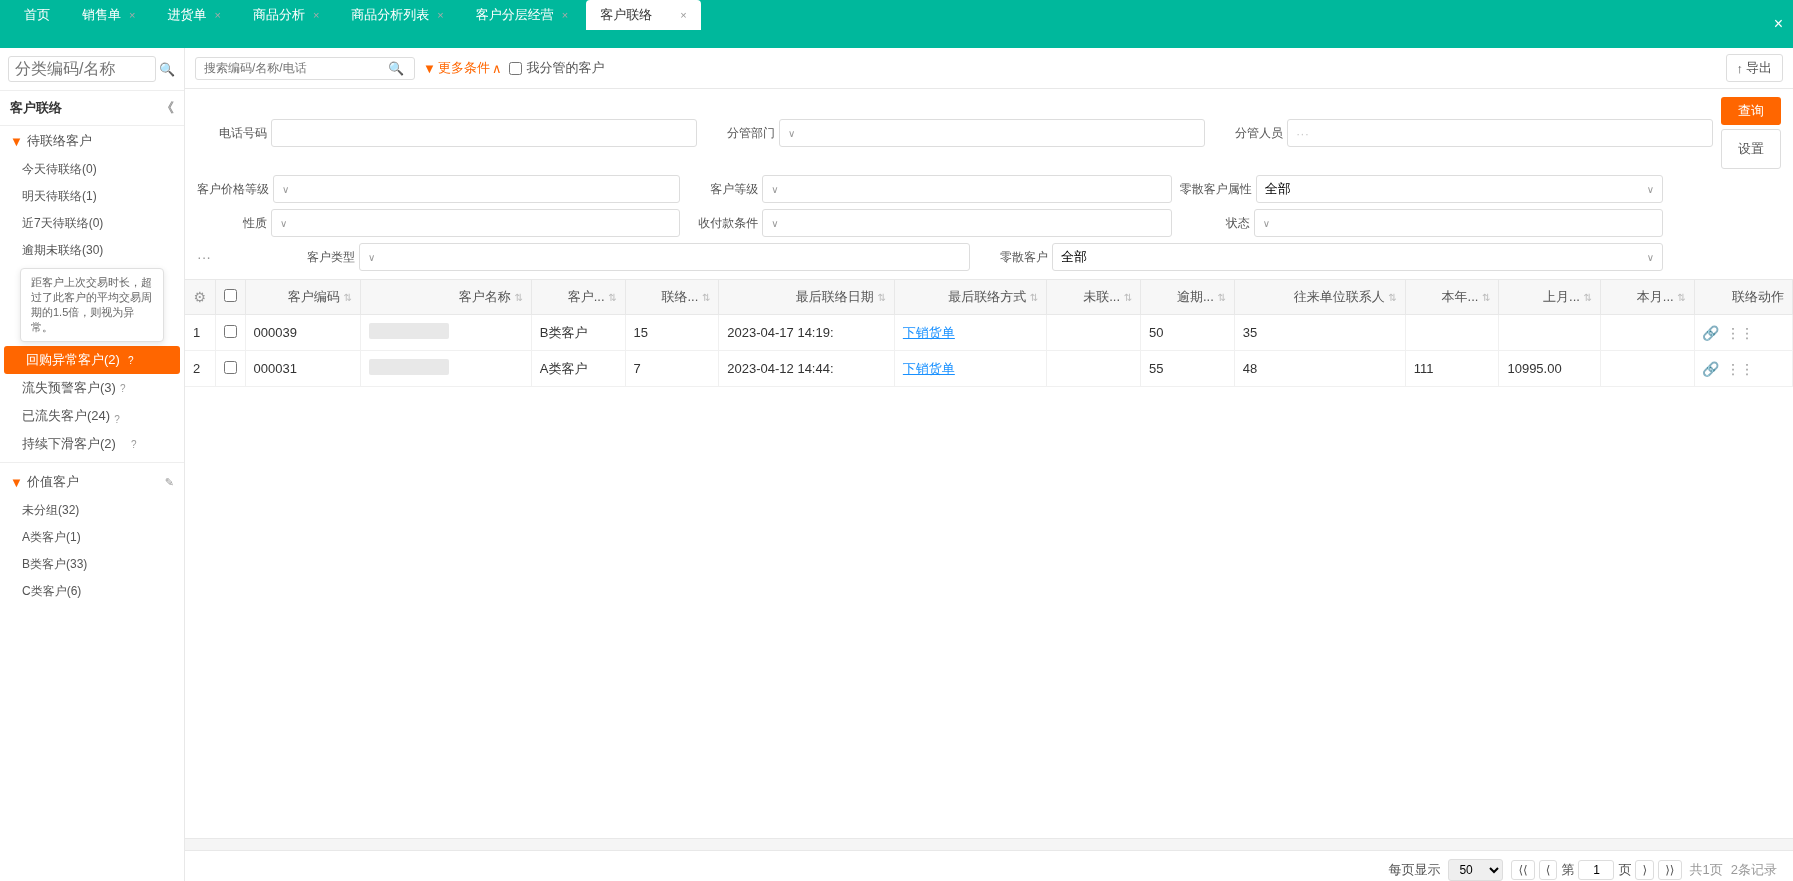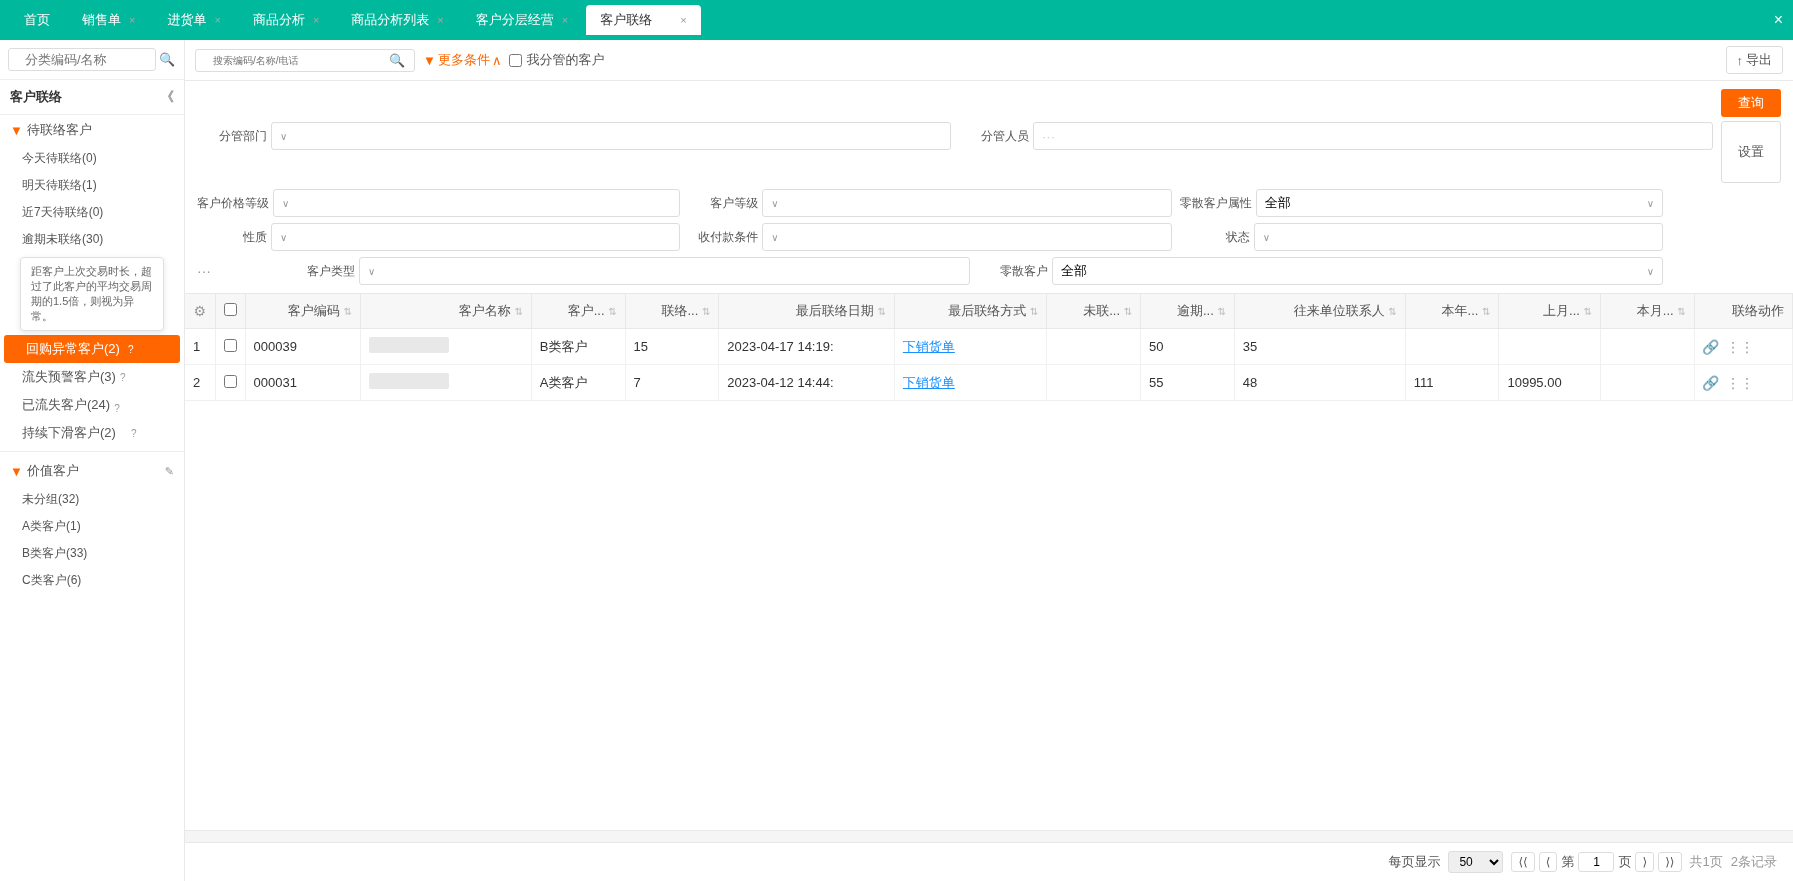--- a/index.html
+++ b/index.html
@@ -1,21 +1,21 @@
 <!DOCTYPE html>
 <html><head>
   <meta charset="utf-8">
   <style>
     * { box-sizing: border-box; margin: 0; padding: 0; font-family: 'Microsoft YaHei', Arial, sans-serif; font-size: 13px; }
     body { background: #f5f5f5; overflow: hidden; width: 1793px; height: 881px; }
 
     
     .top-nav {
-      display: flex; align-items: center;
-      background: #00b89c; height: 40px;
+      display: flex; align-items: flex-start;
+      background: #00b89c; height: 48px;
       padding: 0 10px; gap: 4px;
       position: relative;
     }
     .top-nav .nav-tab {
       color: #fff; padding: 6px 14px; cursor: pointer;
       border-radius: 4px 4px 0 0; font-size: 13px;
       display: flex; align-items: center; gap: 4px;
     }
     .top-nav .nav-tab.active {
       background: #fff; color: #333; gap: 24px;
@@ -38,22 +38,22 @@
     .sidebar {
       width: 185px; background: #fff; border-right: 1px solid #e8e8e8;
       overflow-y: auto; flex-shrink: 0;
       display: flex; flex-direction: column;
     }
     .sidebar-search {
       display: flex; align-items: center; padding: 8px;
       border-bottom: 1px solid #eee;
     }
     .sidebar-search input {
-      border: 1px solid #ddd; border-radius: 3px; padding: 3px 16px;
-      font-size: 13px; width: 100%; outline: none;
+      border: 1px solid #ddd; border-radius: 3px; padding: 3px 6px;
+      font-size: 16px; width: 100%; outline: none;
     }
     .sidebar-search .search-icon { margin-left: 4px; color: #999; cursor: pointer; }
     .sidebar-section-header {
       display: flex; align-items: center; padding: 8px 10px;
       font-weight: bold; color: #333; font-size: 13px;
       border-bottom: 1px solid #eee; cursor: pointer;
     }
     .sidebar-section-header .collapse-icon { margin-left: auto; color: #999; }
     .sidebar-group-label {
       display: flex; align-items: center; padding: 6px 10px;
@@ -124,21 +124,21 @@
       min-height: 28px; background: #fff; cursor: pointer;
     }
     .filter-input .chevron { color: #999; font-size: 10px; }
     .filter-btn-group { display: flex; flex-direction: column; gap: 4px; }
     .btn-query {
       background: #f60; color: #fff; border: none;
       border-radius: 3px; padding: 5px 16px; cursor: pointer; font-size: 13px;
     }
     .btn-set {
       background: #fff; color: #555; border: 1px solid #ddd;
-      border-radius: 3px; padding: 21px 16px; cursor: pointer; font-size: 13px;
+      border-radius: 3px; padding: 10px 16px; cursor: pointer; font-size: 13px;
     }
     .more-dots { color: #999; font-size: 14px; cursor: pointer; }
 
     
     .table-area {
       flex: 1; overflow: auto; background: #fff; margin: 0;
     }
     table {
       width: 100%; border-collapse: collapse; font-size: 12px;
     }
@@ -288,41 +288,45 @@
     <div class="sidebar-item">未分组(32)</div>
     <div class="sidebar-item">A类客户(1)</div>
     <div class="sidebar-item">B类客户(33)</div>
     <div class="sidebar-item">C类客户(6)</div>
   </div>
 
   <div class="content-area">
 
     <div class="filter-bar">
       <div class="filter-search">
-        <input type="text" style="border: none; outline: none; font-size: 10px; width: 180px; margin-left: 9px;" placeholder="搜索编码/名称/电话">
+        <input type="text" style="border: none; outline: none; font-size: 12px; width: 180px;" placeholder="搜索编码/名称/电话">
         <span class="icon">🔍</span>
       </div>
       <div class="filter-more">
         <span>▼</span>
         <span>更多条件</span>
         <span>∧</span>
       </div>
       <div class="filter-checkbox">
         <input type="checkbox" style="">
         <span>我分管的客户</span>
       </div>
       <div class="export-btn">
         <span>↑</span>
         <span>导出</span>
       </div>
     </div>
 
     <div class="adv-filter">
 
       <div class="adv-filter-row">
+        <div class="filter-field">
+          <span class="filter-label">电话号码</span>
+          <div class="filter-input"></div>
+        </div>
         <div class="filter-field">
           <span class="filter-label">分管部门</span>
           <div class="filter-input">
             <span class="chevron">∨</span>
           </div>
         </div>
         <div class="filter-field">
           <span class="filter-label">分管人员</span>
           <div class="filter-input">
             <span style="color:#ccc;">···</span>

